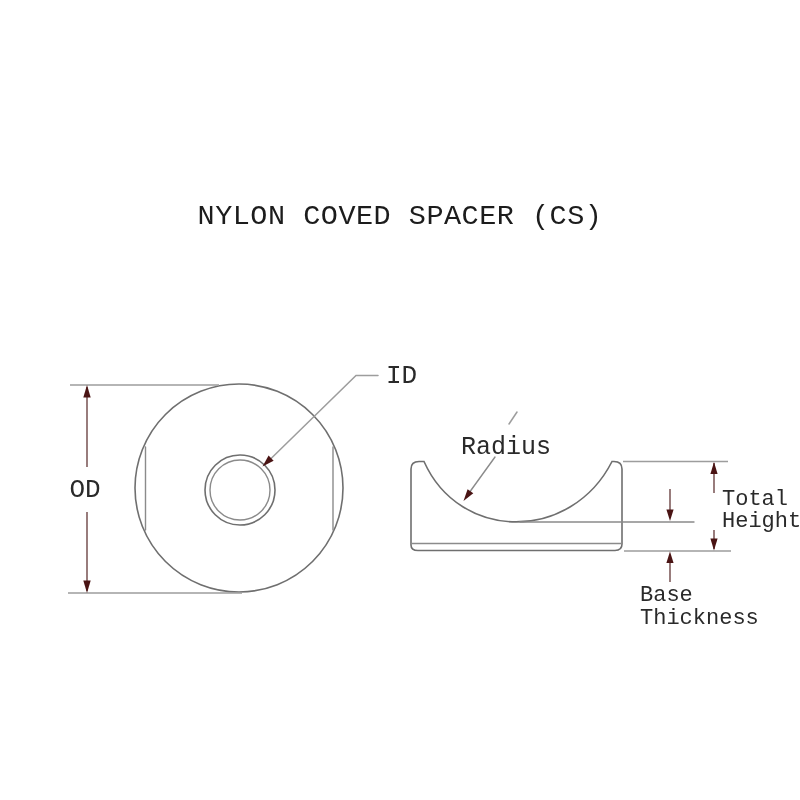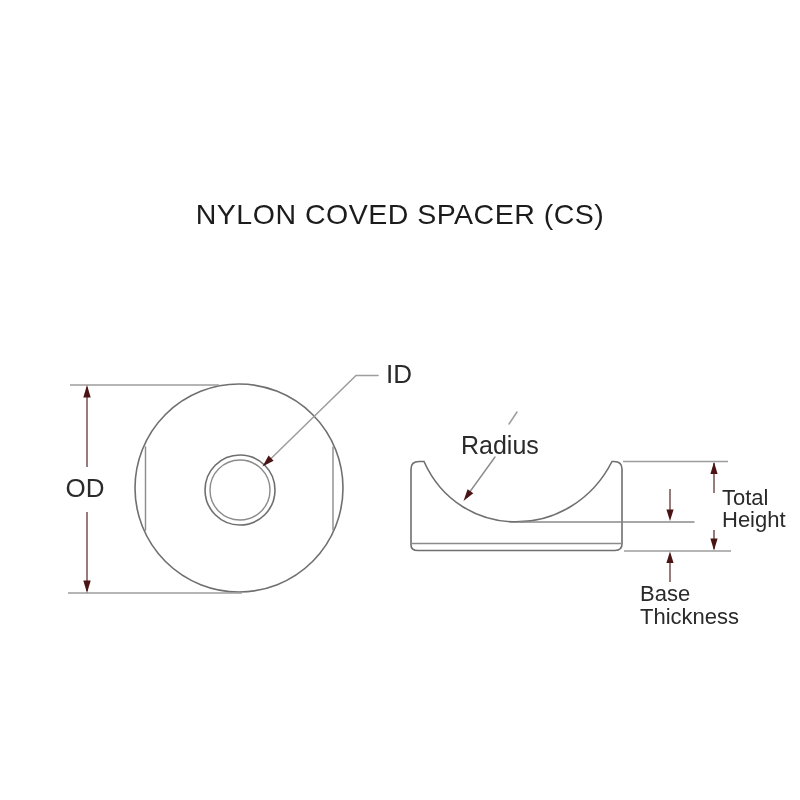--- a/index.html
+++ b/index.html
@@ -9,20 +9,21 @@
     width: 800px;
     height: 800px;
     overflow: hidden;
     font-family: "Liberation Sans", sans-serif;
   }
   .stage {
     position: relative;
     width: 800px;
     height: 800px;
     background: #ffffff;
+    font-family: Liberation Mono, monospace;
   }
   svg { display: block; }
 
   
   .part-line   { stroke: #6f6f6f; stroke-width: 1.6; fill: none; stroke-linecap: round; }
   .part-line-thin { stroke: #8b8b8b; stroke-width: 1.4; fill: none; stroke-linecap: round; }
   .ext-line    { stroke: #9d9d9d; stroke-width: 1.7; fill: none; stroke-linecap: butt; }
   .dim-line    { stroke: #6d4545; stroke-width: 1.4; fill: none; stroke-linecap: butt; }
   .leader-line { stroke: #9d9d9d; stroke-width: 1.5; fill: none; stroke-linecap: round; }
   .arrow       { fill: #4a1414; stroke: none; }

